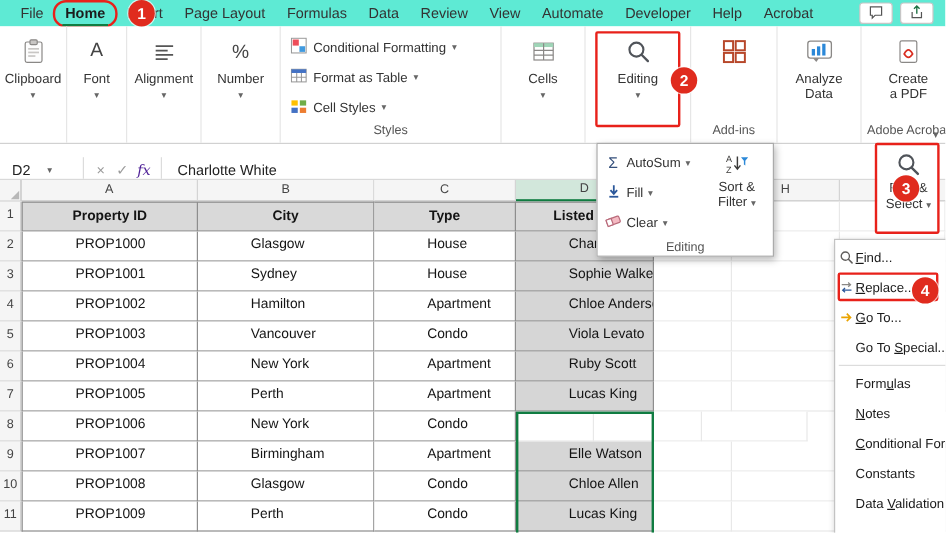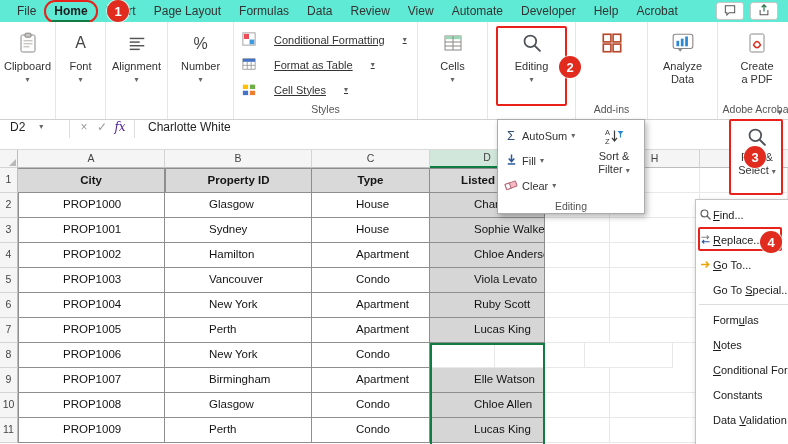--- a/index.html
+++ b/index.html
@@ -17,30 +17,30 @@
   .tr-btn { width:28px; height:18px; border:1px solid #c6c6c6; border-radius:3px; display:flex; align-items:center; justify-content:center; background:#fff; }
 
   
   .ribbon { height:98px; display:flex; border-bottom:1px solid #d1d1d1; background:#fff; position:relative; }
   .rgroup { border-right:1px solid #e6e6e6; display:flex; flex-direction:column; align-items:center; position:relative; flex:none; }
   .bigbtn { display:flex; flex-direction:column; align-items:center; padding-top:8px; width:100%; font-size:11px; color:#333; line-height:13px; }
   .bigbtn .ic { height:26px; display:flex; align-items:center; justify-content:center; }
   .bigbtn .lbl { margin-top:4px; text-align:center; }
   .chev { font-size:8px; color:#666; line-height:8px; margin-top:3px; }
   .gfooter { margin-top:auto; padding-bottom:4px; font-size:10.5px; color:#555; }
-  .smallbtn { display:flex; align-items:center; gap:18px; height:25px; width:100%; padding-left:8px; font-size:11px; color:#333; white-space:nowrap;text-decoration:underline; }
+  .smallbtn { display:flex; align-items:center; gap:5px; height:25px; width:100%; padding-left:8px; font-size:11px; color:#333; white-space:nowrap; }
   .smallbtn .chev { margin-top:0; }
   .fontA { font-size:16px; color:#444; line-height:16px; }
   .redbar { width:14px; height:3px; background:#c84b31; margin:1px auto 0; }
   .pct { font-size:16px; color:#444; }
   .sigma { font-size:13px; color:#35507c; width:14px; text-align:center; }
   .ribbon-collapse { position:absolute; right:6px; bottom:2px; font-size:9px; color:#666; }
 
   
-  .fbar { height:30px; display:flex; align-items:flex-start; border-bottom:1px solid #d9d9d9; font-size:12px; color:#222; position:relative; background:#fff; }
+  .fbar { height:30px; display:flex; align-items:flex-end; border-bottom:1px solid #d9d9d9; font-size:12px; color:#222; position:relative; background:#fff; }
   .namebox { width:64px; display:flex; align-items:center; padding-left:10px; gap:14px; }
   .vdiv { width:1px; height:18px; background:#dcdcdc; margin:0 5px; }
   .fbtn { width:18px; text-align:center; color:#9b9b9b; font-size:12px; }
   .fx { font-family:"DejaVu Serif", serif; font-style:italic; color:#4c1d95; }
   .fval { padding-left:8px; }
   .fbar-exp { position:absolute; right:10px; font-size:9px; color:#666; }
 
   
   .sheet { position:relative; }
   .chrow { display:flex; height:18px; }
@@ -289,22 +289,22 @@
       <div class="chcell cb">B</div>
       <div class="chcell cc">C</div>
       <div class="chcell cd selcol">D</div>
       <div class="chcell ce"></div>
       <div class="chcell cf">H</div>
       <div class="chcell cg" style="border-right:none"></div>
     </div>
     <div id="grid-rows">
         <div class="grow">
           <div class="cell rn">1</div>
+          <div class="cell tb ca first th">Property ID</div>
           <div class="cell tb cb th">City</div>
-          <div class="cell tb ca first th">Property ID</div>
           <div class="cell tb cc th">Type</div>
           <div class="cell tb cd th">Listed By</div>
           <div class="cell em ce"></div>
           <div class="cell em cf"></div>
           <div class="cell em cg"></div>
         </div>
         <div class="grow">
           <div class="cell rn">2</div>
           <div class="cell tb ca first">PROP1000</div>
           <div class="cell tb cb">Glasgow</div>

